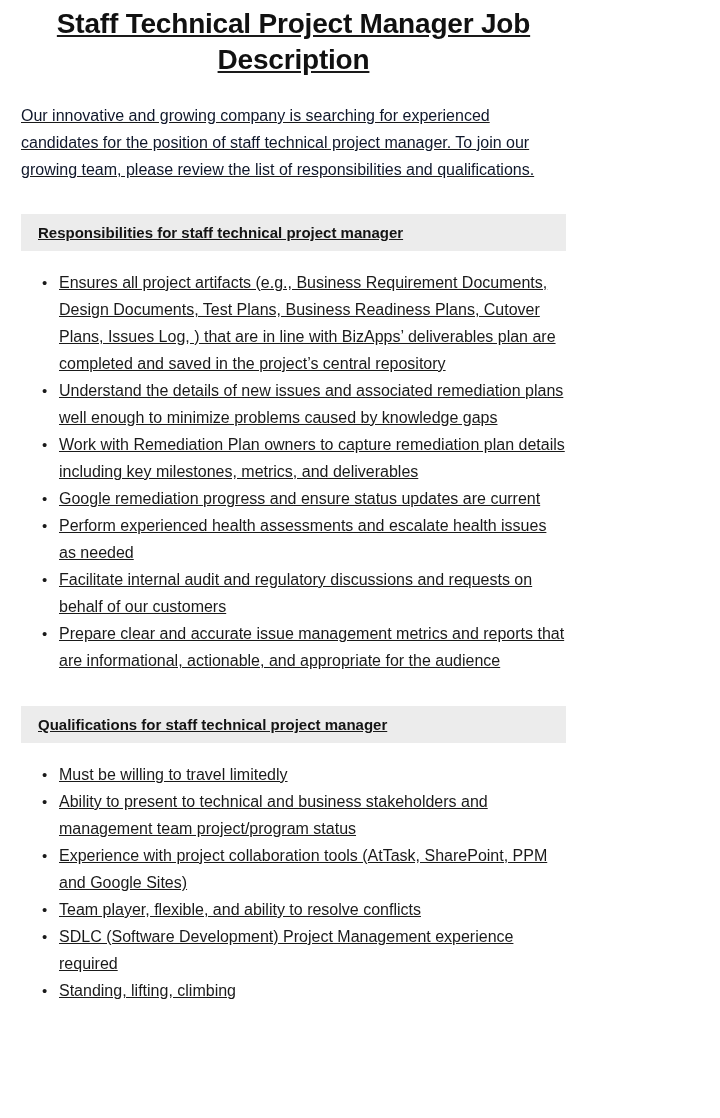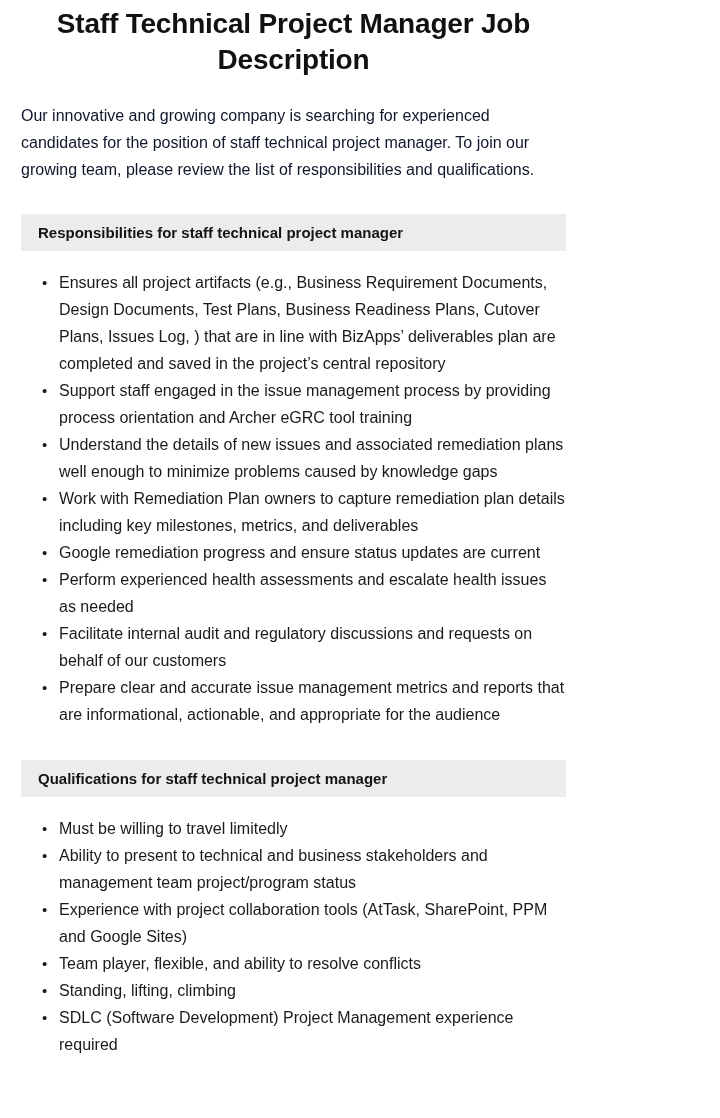--- a/index.html
+++ b/index.html
@@ -13,20 +13,21 @@
     overflow: hidden;
     font-family: "Liberation Sans", sans-serif;
     color: #1a1a1a;
     -webkit-font-smoothing: antialiased;
   }
 
   .page {
     width: 587px;
     box-sizing: border-box;
     padding: 0;
+    text-decoration: underline;
   }
 
   .job-title {
     font-size: 28px;
     font-weight: bold;
     line-height: 36px;
     text-align: center;
     color: #111111;
     margin: 6px 45px 0 45px;
     letter-spacing: -0.2px;
@@ -89,35 +90,34 @@
 <div class="page">
 
   <h1 class="job-title">Staff Technical Project Manager Job Description</h1>
 
   <p class="intro-paragraph">Our innovative and growing company is searching for experienced candidates for the position of staff technical project manager. To join our growing team, please review the list of responsibilities and qualifications.</p>
 
   <section class="section">
     <div class="section-header">Responsibilities for staff technical project manager</div>
     <ul class="section-list">
       <li>Ensures all project artifacts (e.g., Business Requirement Documents, Design Documents, Test Plans, Business Readiness Plans, Cutover Plans, Issues Log, ) that are in line with BizApps’ deliverables plan are completed and saved in the project’s central repository</li>
-      <li>Support staff engaged in the issue management process by providing process orientation and Archer eGRC tool training</li>
       <li>Understand the details of new issues and associated remediation plans well enough to minimize problems caused by knowledge gaps</li>
       <li>Work with Remediation Plan owners to capture remediation plan details including key milestones, metrics, and deliverables</li>
       <li>Google remediation progress and ensure status updates are current</li>
       <li>Perform experienced health assessments and escalate health issues as needed</li>
       <li>Facilitate internal audit and regulatory discussions and requests on behalf of our customers</li>
       <li>Prepare clear and accurate issue management metrics and reports that are informational, actionable, and appropriate for the audience</li>
     </ul>
   </section>
 
   <section class="section qualifications-section">
     <div class="section-header">Qualifications for staff technical project manager</div>
     <ul class="section-list">
       <li>Must be willing to travel limitedly</li>
       <li>Ability to present to technical and business stakeholders and management team project/program status</li>
       <li>Experience with project collaboration tools (AtTask, SharePoint, PPM and Google Sites)</li>
       <li>Team player, flexible, and ability to resolve conflicts</li>
+      <li>SDLC (Software Development) Project Management experience required</li>
       <li>Standing, lifting, climbing</li>
-      <li>SDLC (Software Development) Project Management experience required</li>
     </ul>
   </section>
 
 </div>
 
 </body></html>

